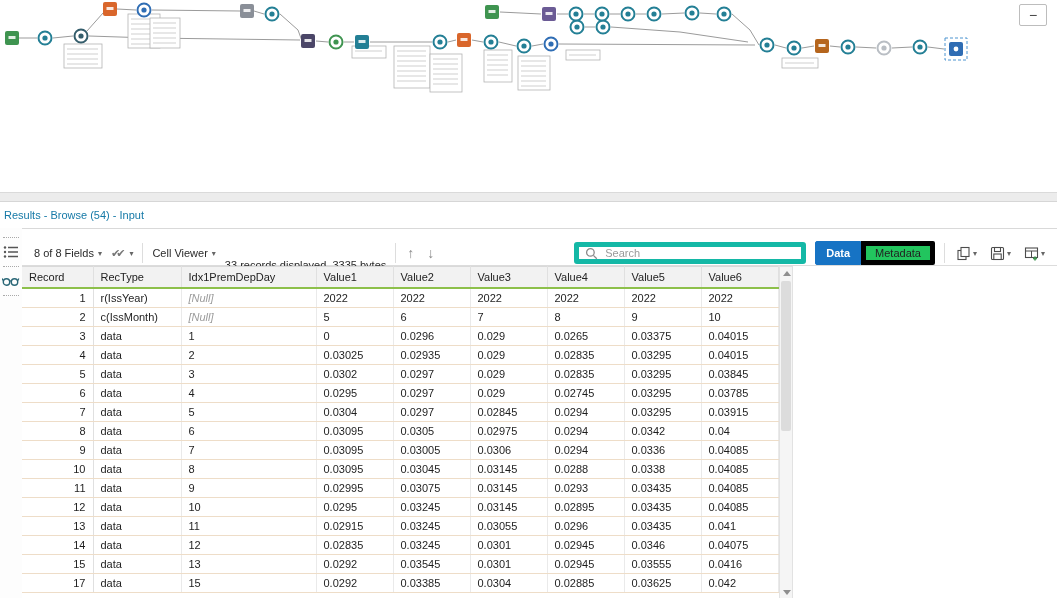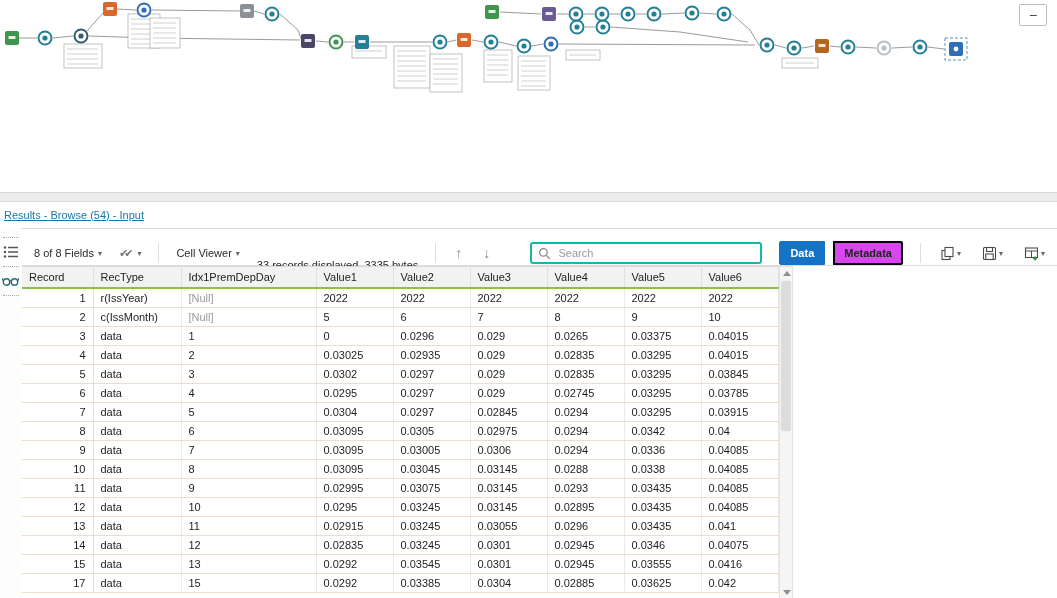--- a/index.html
+++ b/index.html
@@ -11,60 +11,60 @@
   #canvas-svg{position:absolute;left:0;top:0;}
   .min-btn{position:absolute;top:4px;right:10px;width:28px;height:22px;background:#fff;
            border:1px solid #bdbdbd;border-radius:2px;font-size:14px;line-height:18px;color:#444;
            cursor:pointer;padding:0;}
 
   
   .splitter{height:10px;background:#ececec;border-top:1px solid #dadada;border-bottom:1px solid #d6d6d6;box-sizing:border-box;}
 
   
   .results-header{height:26px;display:flex;align-items:center;padding-left:4px;background:#fff;}
-  .results-header span{color:#1579a7;font-size:11px;text-decoration:underline;}
+  .results-header span{color:#1579a7;font-size:11px;}
 
   
   .results-main{display:flex;height:372px;}
   .left-strip{width:22px;background:#fdfdfd;display:flex;flex-direction:column;align-items:center;padding-top:4px;box-sizing:border-box;}
   .dots{width:16px;border-top:1px dotted #a9a9a9;margin:5px 0;}
   .strip-icon{width:18px;height:18px;display:flex;align-items:center;justify-content:center;cursor:pointer;}
 
   .right-col{flex:1;display:flex;flex-direction:column;min-width:0;}
 
   
-  .toolbar{height:38px;display:flex;align-items:center;gap:17px;padding:12px 10px 0 12px;
+  .toolbar{height:38px;display:flex;align-items:center;gap:9px;padding:12px 10px 0 12px;
            border-top:1px solid #d9d9d9;border-bottom:1px solid #dcdcdc;box-sizing:border-box;background:#fff;}
   .tb-item{display:flex;align-items:center;gap:4px;cursor:pointer;color:#2a2a2a;}
   .caret{font-size:8px;color:#666;}
   .checks span{color:#777;font-size:11px;}
   .checks span + span{margin-left:-4px;}
   .vsep{width:1px;height:20px;background:#ddd;}
   .records{color:#2a2a2a;margin-top:24px;}
   .arrow{background:none;border:none;font-size:14px;color:#8a8a8a;cursor:pointer;padding:0 2px;font-family:inherit;}
-  .search{margin-left:auto;width:232px;height:22px;border:2px solid #14b8a6;border-radius:3px;
+  .search{margin-left:auto;width:232px;height:22px;border:5px solid #14b8a6;border-radius:3px;
           display:flex;align-items:center;gap:5px;padding:0 6px;box-sizing:border-box;background:#fff;}
   .search input{border:none;outline:none;flex:1;font-family:inherit;font-size:11px;color:#333;background:transparent;}
   .search input::placeholder{color:#9a9a9a;}
   .btn-data{height:24px;padding:0 10px;background:#1673c4;border:1px solid #1673c4;color:#fff;
             font-weight:bold;font-size:11px;font-family:inherit;cursor:pointer;border-radius:2px 0 0 2px;}
-  .btn-meta{height:24px;padding:0 9px;background:#d946ef;border:2px solid #000000;color:#222;
-            font-weight:bold;font-size:11px;font-family:inherit;cursor:pointer;margin-left:-9px;border-radius:0 2px 2px 0;}
+  .btn-meta{height:24px;padding:0 9px;background:#22c55e;border:5px solid #000000;color:#222;
+            font-weight:normal;font-size:11px;font-family:inherit;cursor:pointer;margin-left:-9px;border-radius:0 2px 2px 0;}
   .icon-btn{display:flex;align-items:center;gap:2px;cursor:pointer;padding:2px;}
 
   
   .grid-wrap{flex:1;display:flex;align-items:stretch;min-height:0;background:#fff;}
   table{border-collapse:collapse;table-layout:fixed;width:756px;font-size:11px;align-self:flex-start;}
   th{background:#f2f2f2;font-weight:normal;text-align:left;padding:2px 7px;height:16px;color:#222;
      border-top:1px solid #d9d9d9;border-right:1px solid #e0e0e0;border-bottom:2px solid #8dc04b;
      white-space:nowrap;overflow:hidden;}
   td{padding:1px 7px;height:16px;border-right:1px solid #eaeaea;border-bottom:1px solid #eeddc8;
      white-space:nowrap;overflow:hidden;}
   td.rec{text-align:right;border-right:1px solid #e0e0e0;}
-  td.null{color:#9b9b9b;}
+  td.null{color:#9b9b9b;font-style:italic;}
 
   .vscroll{width:14px;background:#f5f5f5;border:1px solid #e2e2e2;box-sizing:border-box;position:relative;}
   .sb-up,.sb-down{position:absolute;left:3px;width:0;height:0;border-left:4px solid transparent;border-right:4px solid transparent;}
   .sb-up{top:4px;border-bottom:5px solid #8f8f8f;}
   .sb-down{bottom:4px;border-top:5px solid #8f8f8f;}
   .sb-thumb{position:absolute;left:1px;top:14px;width:10px;height:150px;background:#dcdcdc;border-radius:2px;}
 </style>
 </head>
 <body>
 

